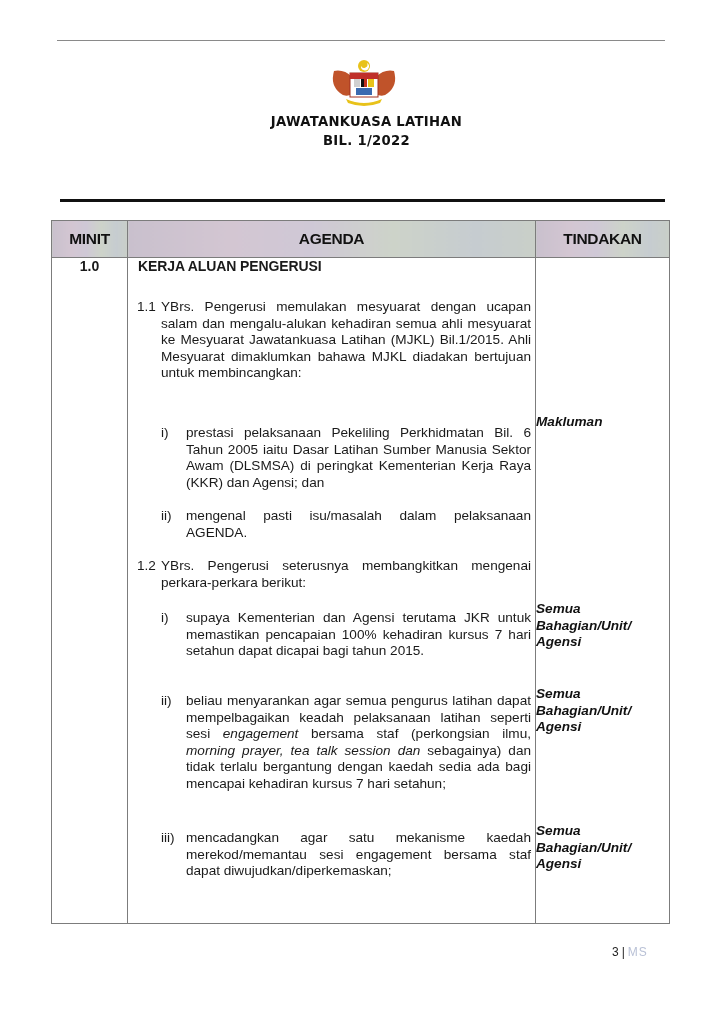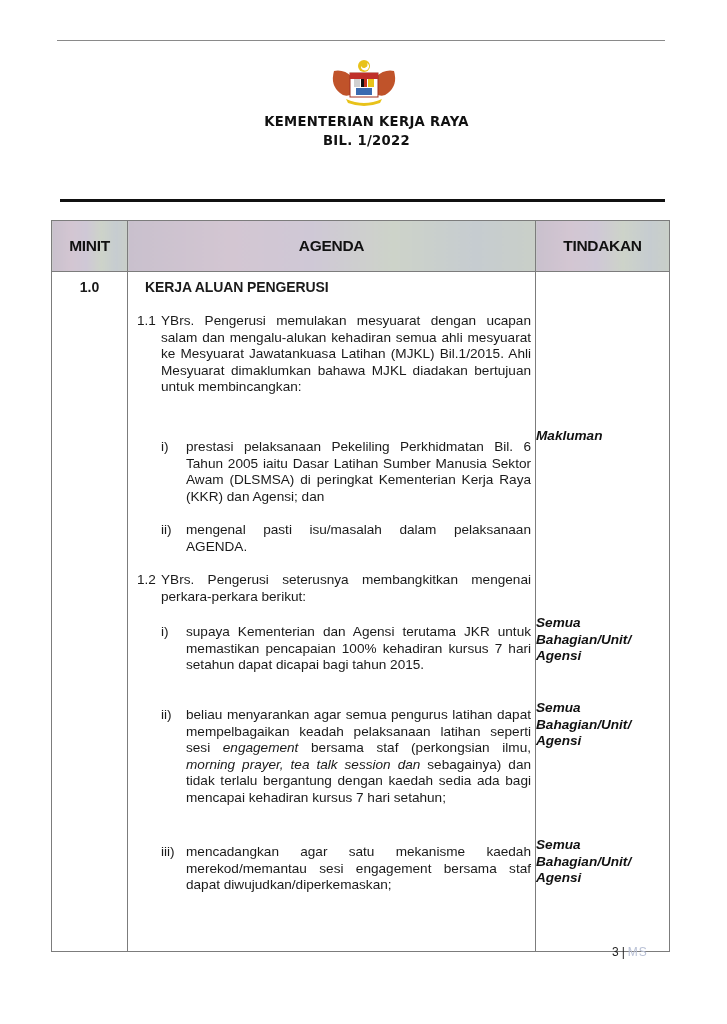--- a/index.html
+++ b/index.html
@@ -31,21 +31,21 @@
     }
     table.minutes {
       position: absolute; left: 51px; top: 220px;
       width: 618px;
       border-collapse: collapse;
       table-layout: fixed;
     }
     table.minutes td, table.minutes th {
       border: 1px solid #7c7c7c;
       vertical-align: top;
-      padding: 7px;
+      padding: 0;
     }
     table.minutes th {
       height: 36px;
       background: linear-gradient(90deg, #c9c0cd 0%, #d3c6d2 25%, #cfc8d6 45%, #cdd3c9 65%, #c6ccd0 85%, #c9cfc8 100%);
       font-weight: bold;
       font-size: 15.5px;
       color: #111;
       text-align: center;
       vertical-align: middle;
       letter-spacing: -0.3px;
@@ -100,21 +100,21 @@
   <rect x="22" y="16" width="28" height="6" fill="#c0302a"></rect>
   <rect x="26" y="22" width="6" height="8" fill="#d0d0d0"></rect>
   <rect x="33" y="22" width="3" height="8" fill="#111"></rect>
   <rect x="36" y="22" width="3" height="8" fill="#c03020"></rect>
   <rect x="40" y="22" width="6" height="8" fill="#e8c21a"></rect>
   <rect x="28" y="31" width="16" height="7" fill="#3a6ab0"></rect>
   <path d="M18 42 q18 8 36 0 l-2 4 q-16 6 -32 0z" fill="#e8c21a"></path>
 </svg>
 
 <div class="title-block">
-  <div>KEMENTERIAN KERJA RAYA</div>
+  <div>JAWATANKUASA LATIHAN</div>
   <div>BIL. 1/2022</div>
 </div>
 
 <div class="heavy-rule"></div>
 
 <table class="minutes">
   <colgroup>
       <col class="c1">
       <col class="c2">
       <col class="c3">

